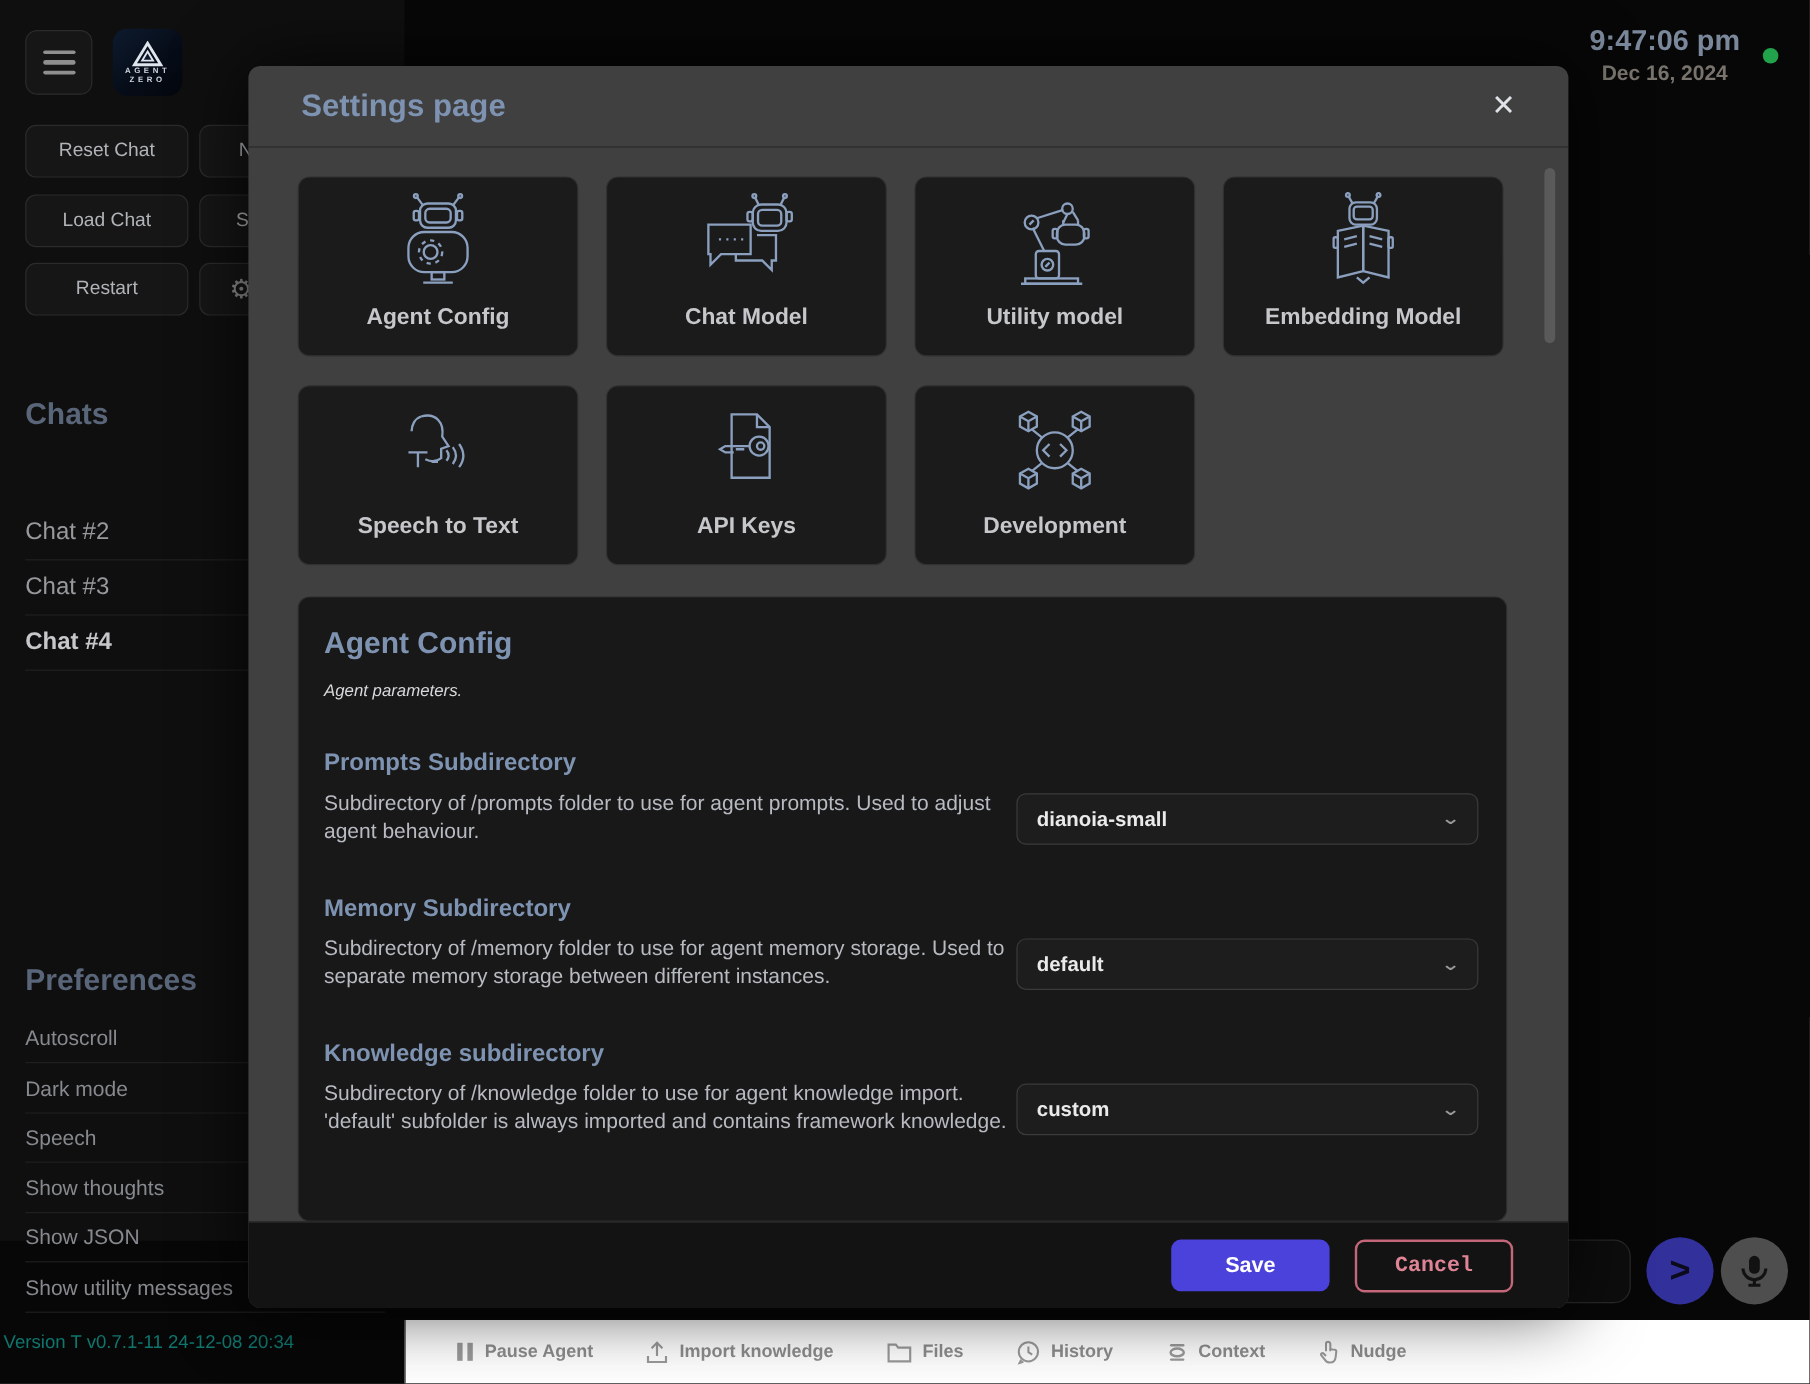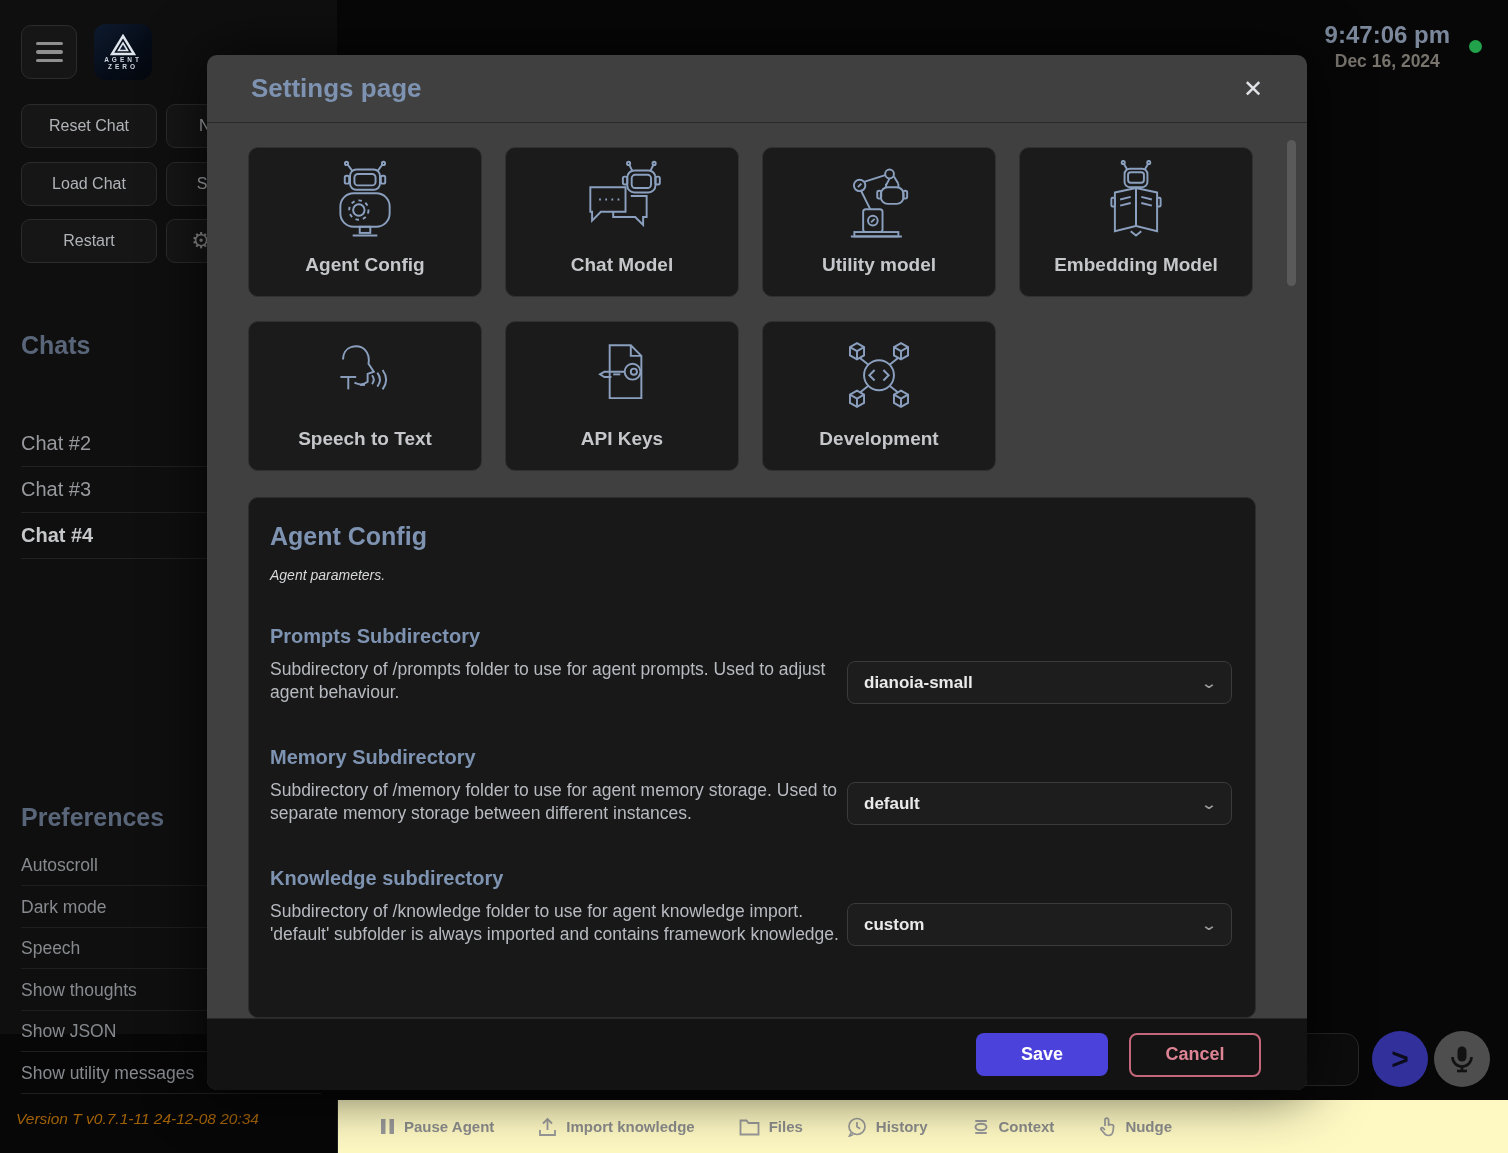--- a/index.html
+++ b/index.html
@@ -21,39 +21,39 @@
   .sbtn .gear { font-size:22px; color:#8f8f8f; margin-right:8px; }
   .col1 { left:21px; width:136px; }
   .col2 { left:166px; width:136px; }
 
   .sb-heading { position:absolute; left:21px; font-size:25px; font-weight:bold; color:#596579; }
   .sb-row { position:absolute; left:21px; width:300px; height:46px; display:flex; align-items:center;
             font-size:20px; color:#97999d; border-bottom:1px solid #212121; cursor:pointer; }
   .sb-row.active { font-weight:bold; color:#c6c7c9; }
   .pref-row { position:absolute; left:21px; width:300px; height:41px; display:flex; align-items:center;
               font-size:17.5px; color:#86898e; border-bottom:1px solid #1f1f1f; cursor:pointer; }
-  .version { position:absolute; left:16px; top:1110px; font-size:15.5px; color:#a16207;font-style:italic; }
+  .version { position:absolute; left:3px; top:1110px; font-size:15.5px; color:#0f766e; }
 
   
   .clock { position:absolute; right:58px; top:21px; text-align:center; z-index:1; }
   .clock .t { font-size:24px; color:#7b889b; font-weight:bold; }
   .clock .d { font-size:17.5px; color:#78746d; font-weight:bold; margin-top:2px; }
   .online-dot { position:absolute; right:26px; top:40px; width:13px; height:13px; border-radius:50%; background:#22a24a; z-index:1; }
 
   
   .composer-box { position:absolute; left:1100px; top:1033px; width:259px; height:53px; border:1px solid #282828;
                   border-radius:14px; background:#0d0d0d; z-index:1; }
   .circle-btn { position:absolute; top:1031px; width:56px; height:56px; border-radius:50%; z-index:1;
                 display:flex; align-items:center; justify-content:center; cursor:pointer; }
   .send { left:1372px; background:#32319c; color:#0b0b1c; font-size:30px; font-weight:900; }
   .mic  { left:1434px; background:#4e4e4e; }
 
   
   .bottombar { position:absolute; left:337px; right:0; bottom:0; height:53px; border-left:1px solid #202020;
-               display:flex; align-items:center; gap:44px; padding-left:42px; z-index:1; background:#fef9c3; }
+               display:flex; align-items:center; gap:44px; padding-left:42px; z-index:1; background:#ffffff; }
   .bb-item { display:flex; align-items:center; gap:9px; color:#8d8d8d; font-size:15px; font-weight:bold; cursor:pointer; white-space:nowrap; }
   .bb-item svg { flex:none; }
 
   
   .modal { position:absolute; left:207px; top:55px; width:1100px; height:1035px; background:#404040;
            border-radius:10px; box-shadow:0 0 60px rgba(0,0,0,.75); z-index:10; overflow:hidden; }
   .modal-header { height:68px; border-bottom:1px solid #2a2a2a; display:flex; align-items:center; padding:0 44px; }
   .modal-title { font-size:26px; font-weight:bold; color:#7e93b1; }
   .modal-close { margin-left:auto; color:#dfe3e8; font-size:24px; font-weight:bold; cursor:pointer; line-height:1; }
   .mscroll { position:absolute; right:11px; top:85px; width:9px; height:146px; background:#5a5a5a; border-radius:5px; cursor:pointer; }
@@ -74,21 +74,21 @@
   .field-desc { width:572px; font-size:17.5px; line-height:23px; color:#b7bac0; }
   .select { margin-left:auto; width:385px; height:43px; background:#1d1d1d; border:1px solid #3b3b3b; border-radius:8px;
             display:flex; align-items:center; padding:0 16px; color:#eaeaea; font-size:17px; font-weight:bold; cursor:pointer; }
   .select .chev { margin-left:auto; color:#9a9a9a; font-size:14px; transform:scaleX(1.4); }
 
   .modal-footer { position:absolute; left:0; right:0; bottom:0; height:72px; border-top:1px solid #282828;
                   display:flex; align-items:center; justify-content:flex-end; gap:21px; padding-right:46px; background:#131313; }
   .btn-save { width:132px; height:43px; background:#4a42da; border:none; border-radius:8px; color:#fff;
               font-size:18px; font-weight:bold; cursor:pointer; font-family:inherit; }
   .btn-cancel { width:132px; height:44px; background:transparent; border:2px solid #c4677a; border-radius:8px;
-                color:#de8495; font-size:18px; font-weight:bold; cursor:pointer; font-family:Liberation Sans, sans-serif; }
+                color:#de8495; font-size:18px; font-weight:bold; cursor:pointer; font-family:Liberation Mono, monospace; }
 </style>
 </head>
 <body>
 
 <div class="sidebar">
   <div class="iconbtn hamburger">
     <span>
         <i></i>
       </span>
       <i></i>

